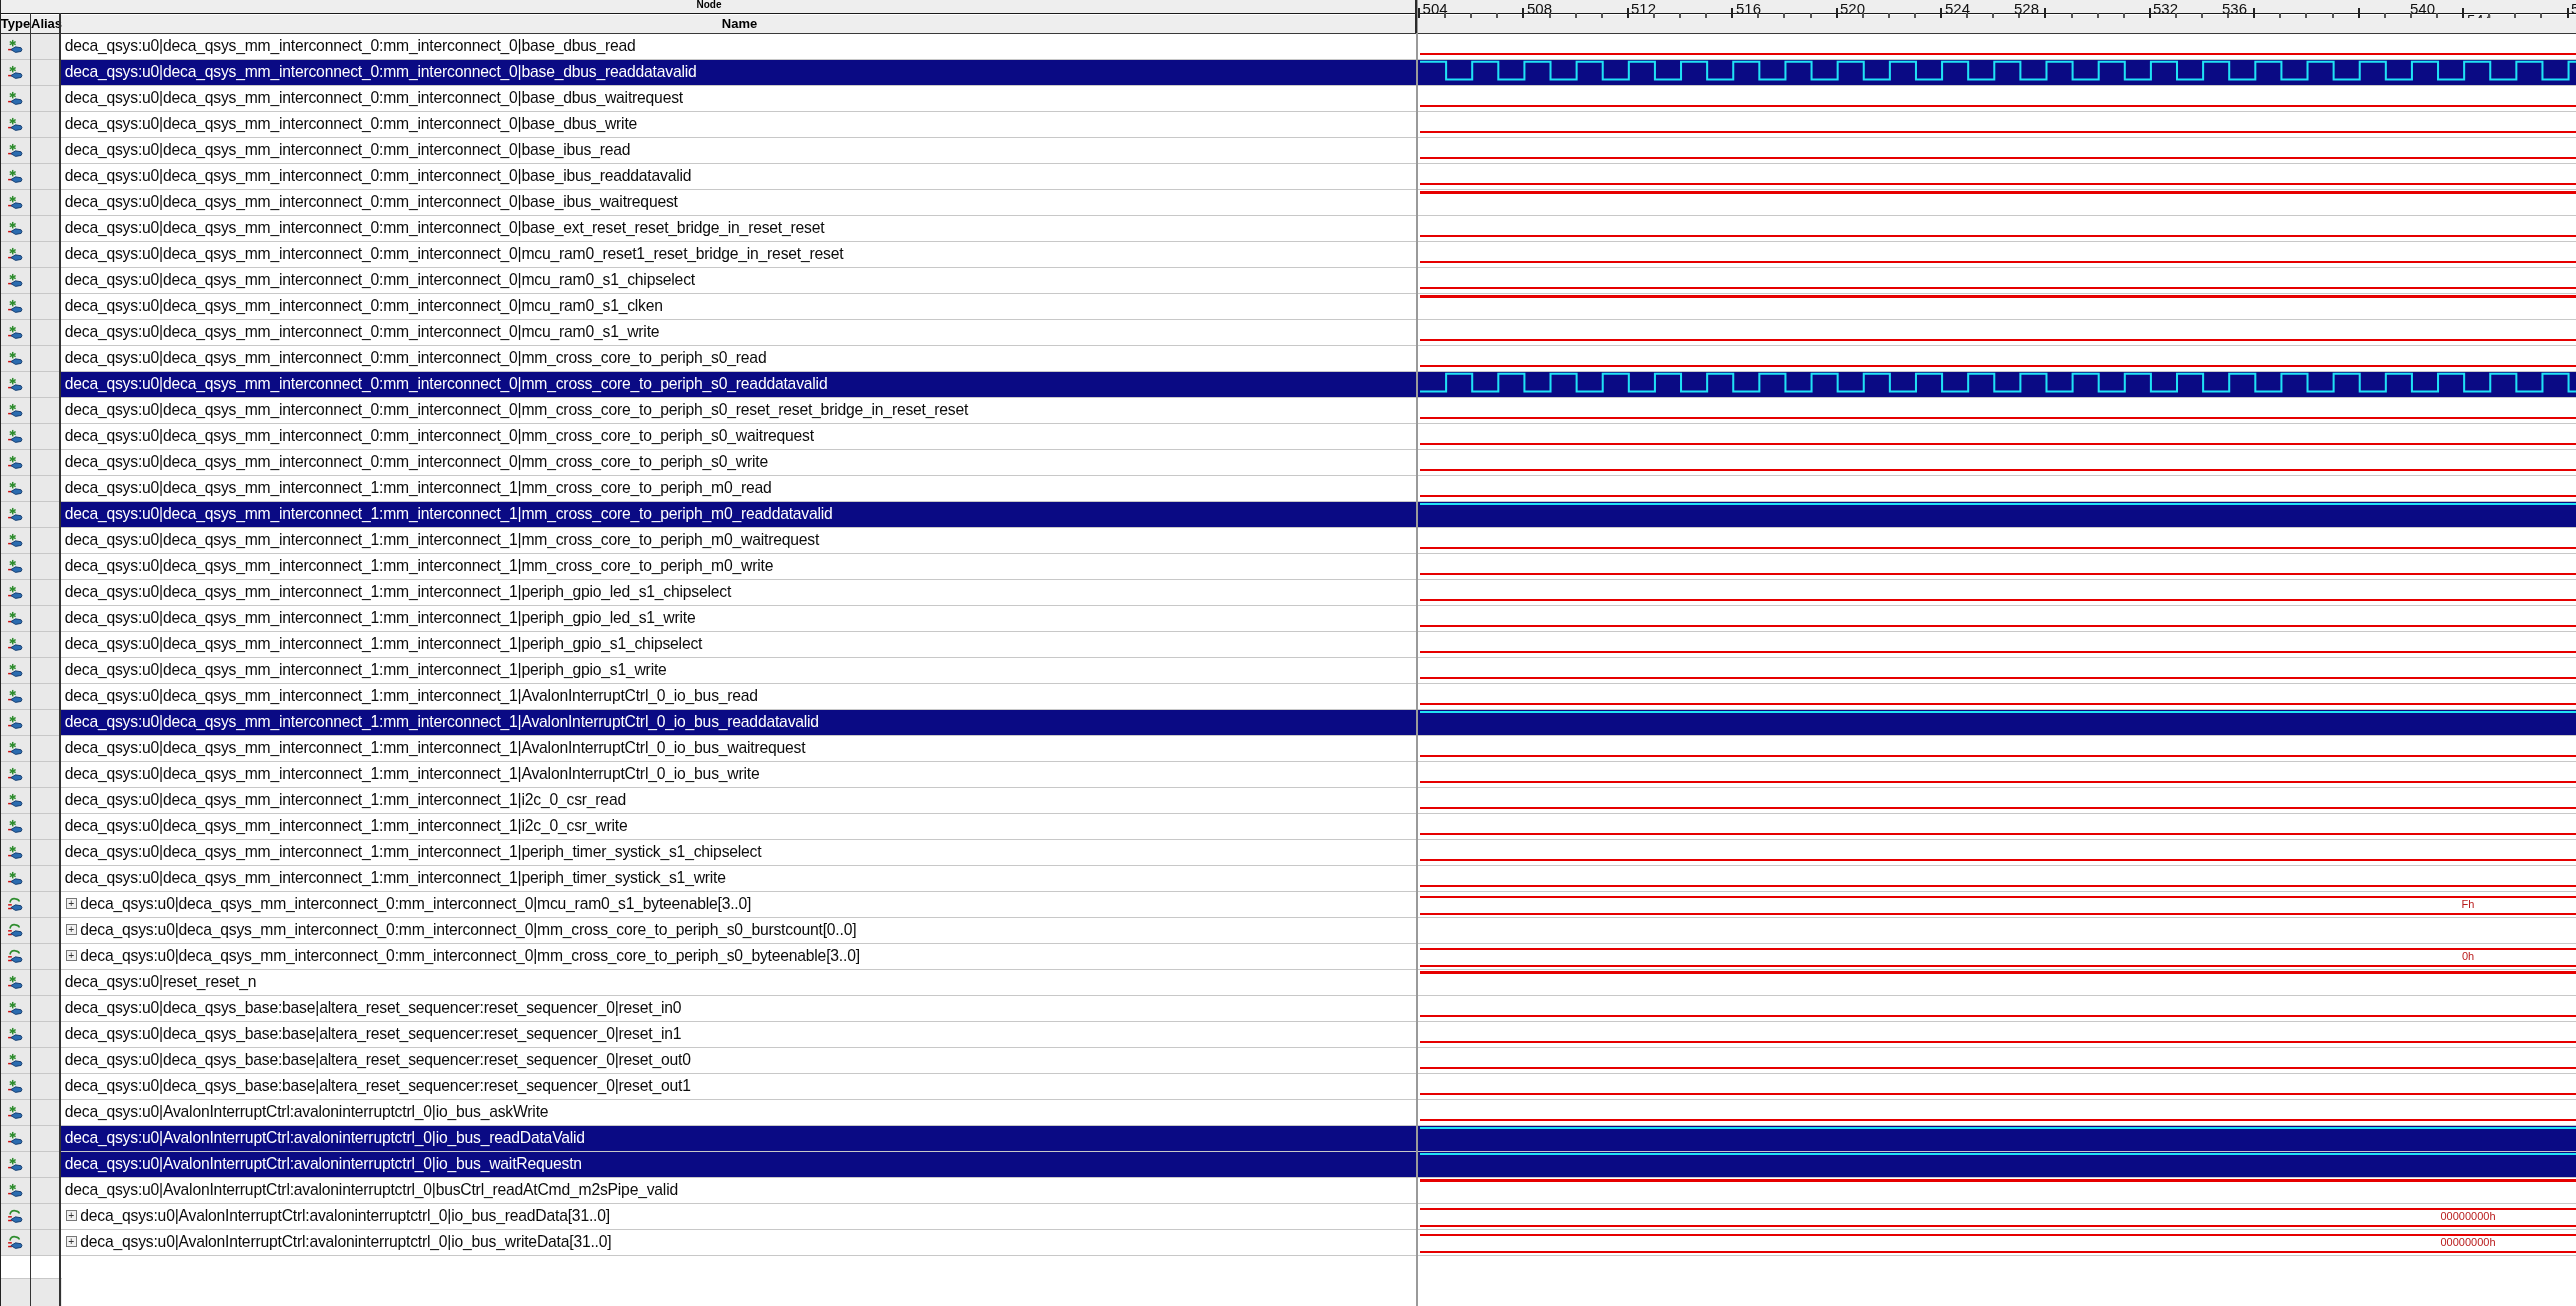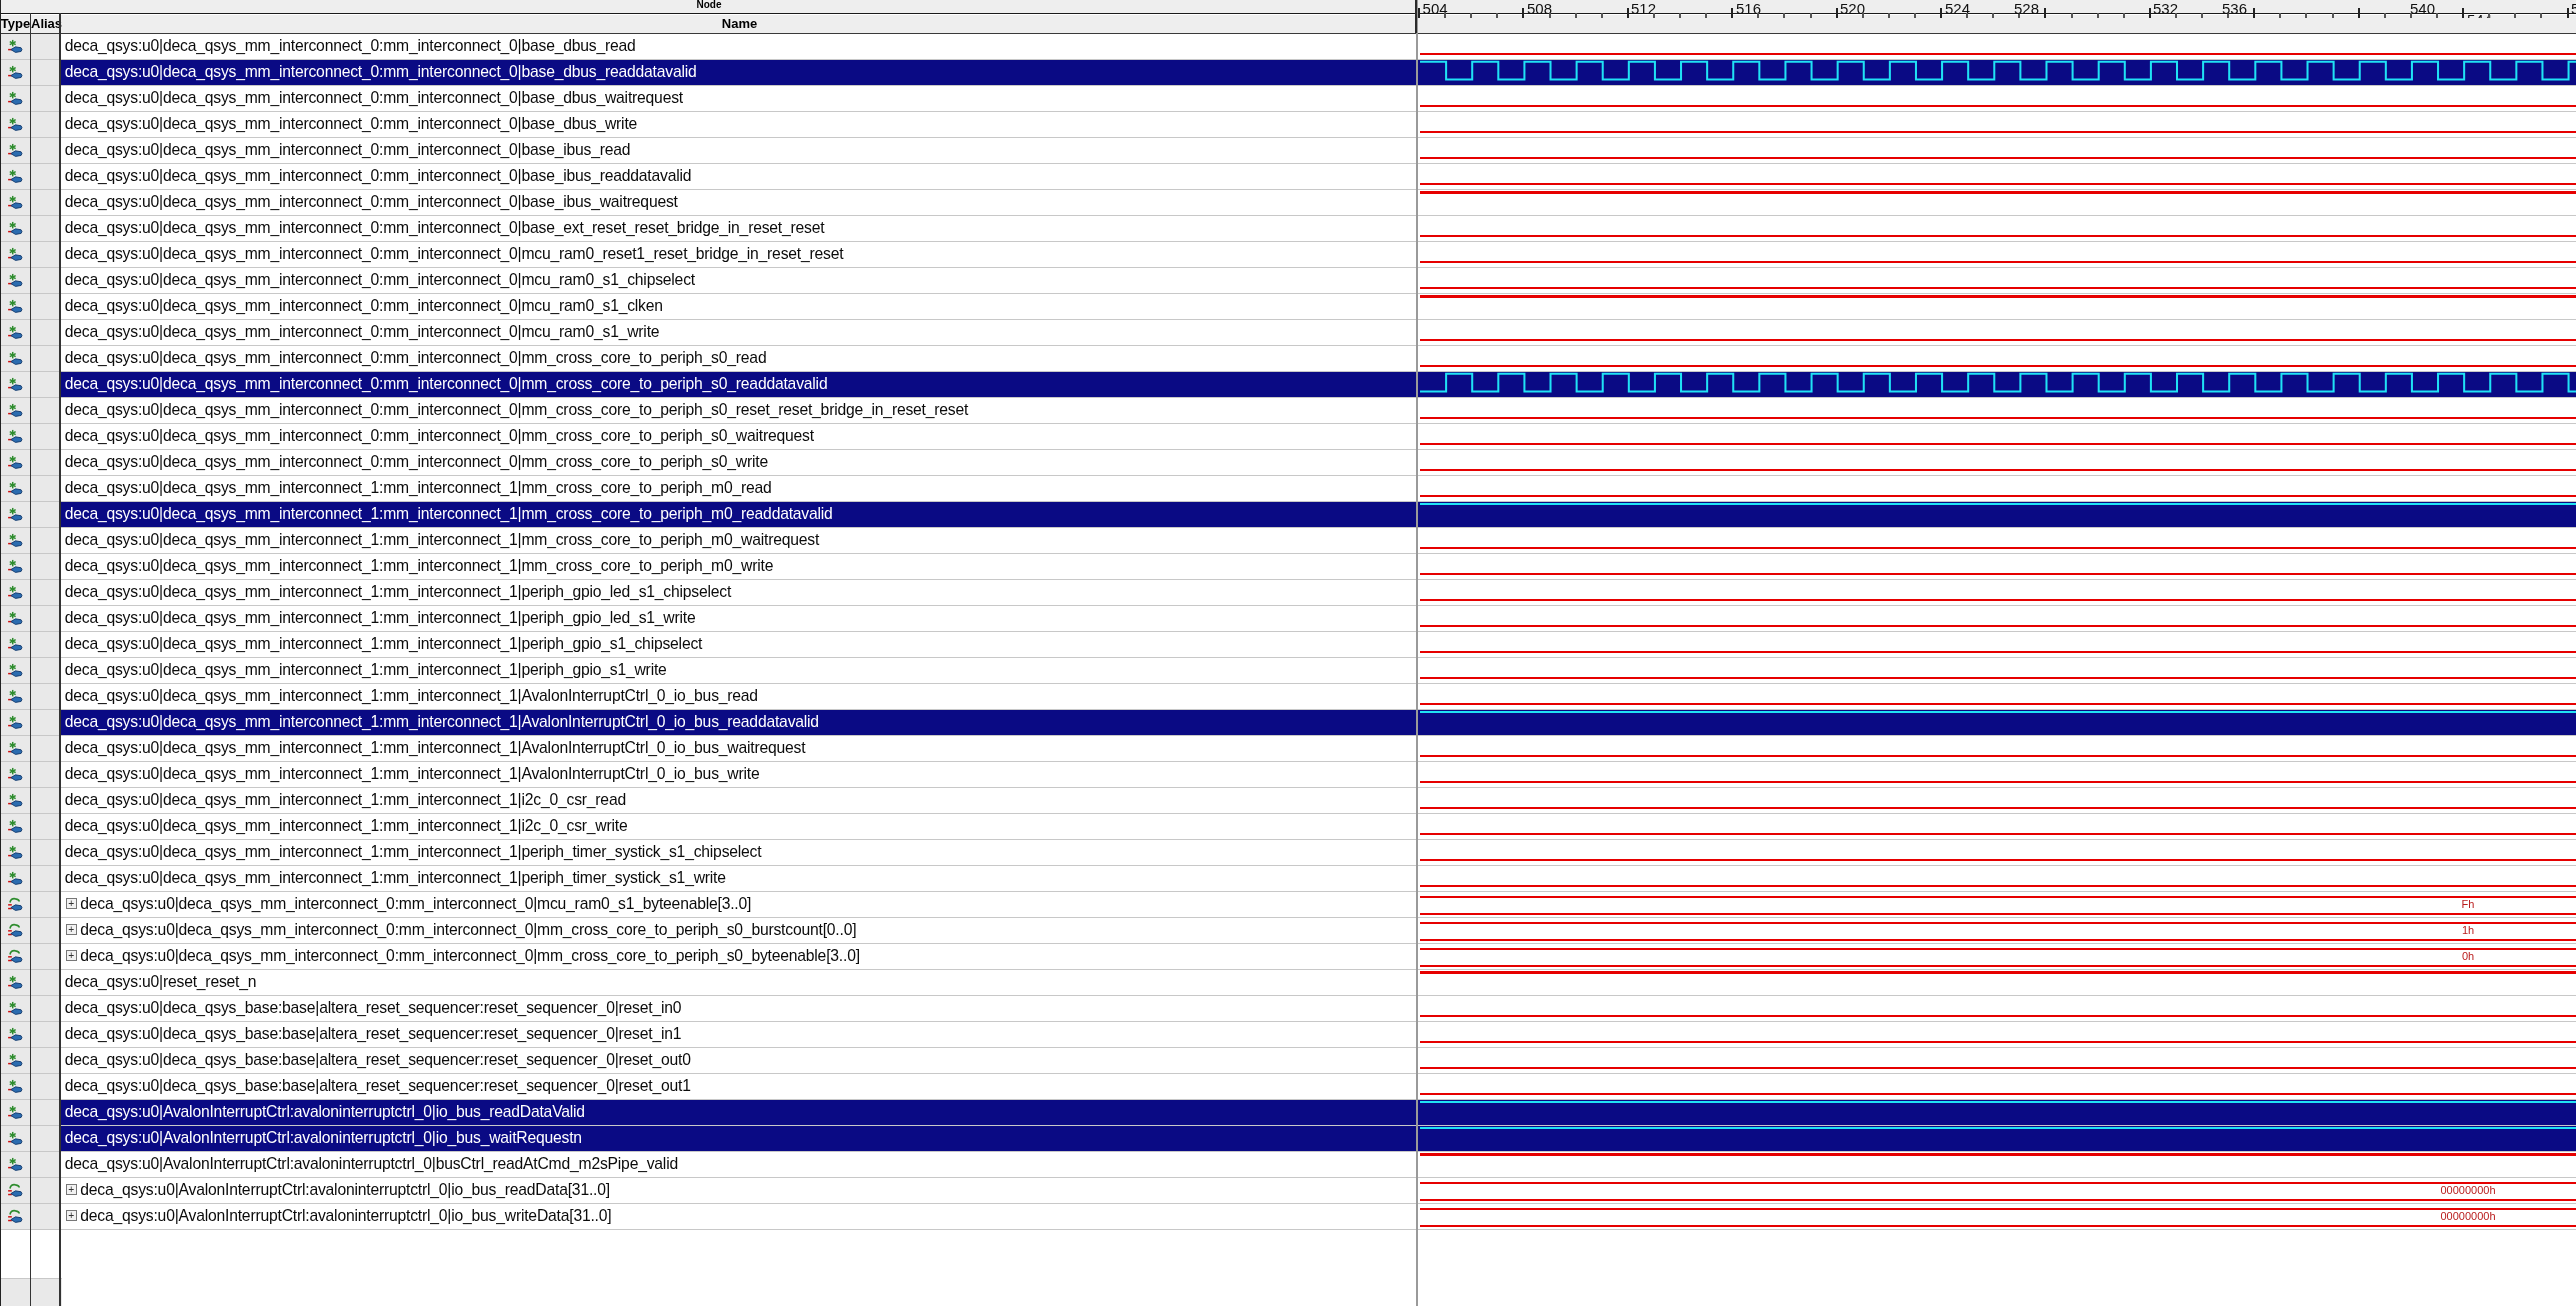--- a/index.html
+++ b/index.html
@@ -746,25 +746,20 @@
         <div class="cell type">
           <svg class="ticon" width="15" height="15.7" viewBox="0 0 16 17">
     <path d="M2 6 Q3 1 8 2 Q12 2.6 12 5" fill="none" stroke="#2d8c2d" stroke-width="1.8"></path>
     <line x1="0" y1="8.5" x2="4" y2="8.5" stroke="#cc1111" stroke-width="1.6"></line>
     <line x1="0" y1="12.5" x2="4" y2="12.5" stroke="#cc1111" stroke-width="1.6"></line>
     <polygon points="3,11.5 8,8.5 14,9.5 15,11.5 14,13.5 8,14.5" fill="#2b6cb0" stroke="#123a6b" stroke-width="1"></polygon>
   </svg>
         </div>
         <div class="cell alias"></div>
         <div class="cell name"><span class="expander">+</span><span>deca_qsys:u0|deca_qsys_mm_interconnect_0:mm_interconnect_0|mm_cross_core_to_periph_s0_burstcount[0..0]</span></div>
-        <div class="cell wave">
-          <div class="hline" style="top: 3.7px; background: rgb(230, 0, 0);"></div>
-          <div class="hline" style="top: 21px; background: rgb(230, 0, 0);"></div>
-          <span class="busval">1h</span>
-        </div>
       </div>
       <div class="row">
         <div class="cell type">
           <svg class="ticon" width="15" height="15.7" viewBox="0 0 16 17">
     <path d="M2 6 Q3 1 8 2 Q12 2.6 12 5" fill="none" stroke="#2d8c2d" stroke-width="1.8"></path>
     <line x1="0" y1="8.5" x2="4" y2="8.5" stroke="#cc1111" stroke-width="1.6"></line>
     <line x1="0" y1="12.5" x2="4" y2="12.5" stroke="#cc1111" stroke-width="1.6"></line>
     <polygon points="3,11.5 8,8.5 14,9.5 15,11.5 14,13.5 8,14.5" fill="#2b6cb0" stroke="#123a6b" stroke-width="1"></polygon>
   </svg>
         </div>
@@ -855,20 +850,38 @@
       <line x1="5" y1="1" x2="5" y2="8"></line>
               <line x1="1.8" y1="2.8" x2="8.2" y2="6.2"></line>
               <line x1="8.2" y1="2.8" x2="1.8" y2="6.2"></line>
     </g>
     <line x1="0" y1="11.5" x2="4" y2="11.5" stroke="#cc1111" stroke-width="1.6"></line>
     <polygon points="3,11.5 8,8.5 14,9.5 15,11.5 14,13.5 8,14.5" fill="#2b6cb0" stroke="#123a6b" stroke-width="1"></polygon>
   </svg>
         </div>
         <div class="cell alias"></div>
         <div class="cell name"><span>deca_qsys:u0|deca_qsys_base:base|altera_reset_sequencer:reset_sequencer_0|reset_out1</span></div>
+        <div class="cell wave">
+          <div class="hline" style="top: 19.4px; background: rgb(230, 0, 0);"></div>
+        </div>
+      </div>
+      <div class="row">
+        <div class="cell type">
+          <svg class="ticon" width="15" height="15.7" viewBox="0 0 16 17">
+    <g stroke="#2d8c2d" stroke-width="1.6">
+      <line x1="5" y1="1" x2="5" y2="8"></line>
+              <line x1="1.8" y1="2.8" x2="8.2" y2="6.2"></line>
+              <line x1="8.2" y1="2.8" x2="1.8" y2="6.2"></line>
+    </g>
+    <line x1="0" y1="11.5" x2="4" y2="11.5" stroke="#cc1111" stroke-width="1.6"></line>
+    <polygon points="3,11.5 8,8.5 14,9.5 15,11.5 14,13.5 8,14.5" fill="#2b6cb0" stroke="#123a6b" stroke-width="1"></polygon>
+  </svg>
+        </div>
+        <div class="cell alias"></div>
+        <div class="cell name"><span>deca_qsys:u0|AvalonInterruptCtrl:avaloninterruptctrl_0|io_bus_askWrite</span></div>
         <div class="cell wave">
           <div class="hline" style="top: 19.4px; background: rgb(230, 0, 0);"></div>
         </div>
       </div>
       <div class="row selected">
         <div class="cell type">
           <svg class="ticon" width="15" height="15.7" viewBox="0 0 16 17">
     <g stroke="#2d8c2d" stroke-width="1.6">
       <line x1="5" y1="1" x2="5" y2="8"></line>
               <line x1="1.8" y1="2.8" x2="8.2" y2="6.2"></line>

